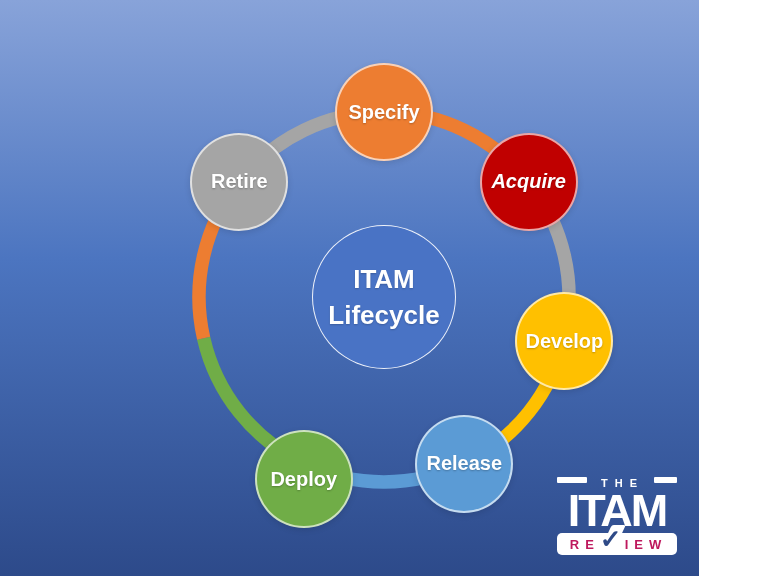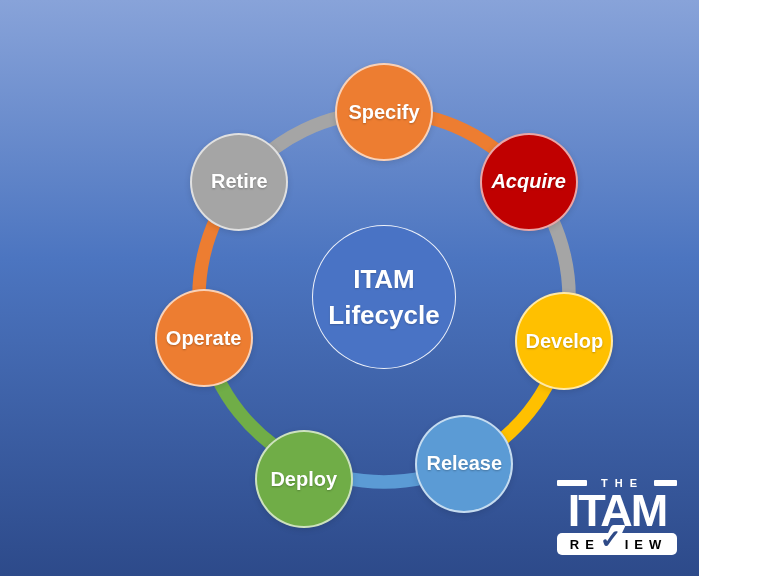--- a/index.html
+++ b/index.html
@@ -68,21 +68,20 @@
   .logo {
     position: absolute;
     right: 22px;
     bottom: 21px;
     width: 120px;
     display: flex;
     flex-direction: column;
   }
   .logo-top {
     display: flex;
-    align-items: center;
     justify-content: space-between;
     margin-bottom: 3px;
     margin-top: 33px;
   }
   .logo-bar {
     height: 6px;
     background: #ffffff;
     border-radius: 1px;
   }
   .logo-bar-left { width: 30px; }
@@ -106,21 +105,21 @@
     position: relative;
     margin-top: 4px;
     background: #ffffff;
     border-radius: 5px;
     height: 22px;
     display: flex;
     align-items: center;
     justify-content: center;
   }
   .logo-rev-text {
-    color: #000000;
+    color: #be185d;
     font-weight: bold;
     font-size: 13px;
     letter-spacing: 6px;
     text-indent: 3px;
     position: relative;
     z-index: 2;
   }
   .logo-check {
     color: #2e4a87;
     font-weight: bold;
@@ -166,23 +165,20 @@
       </div>
       <div class="node" style="left: 515.36px; top: 292px; width: 98px; height: 98px; background: rgb(255, 192, 0);">
         <span>Develop</span>
       </div>
       <div class="node" style="left: 415.256px; top: 414.685px; width: 98px; height: 98px; background: rgb(91, 155, 213);">
         <span>Release</span>
       </div>
       <div class="node" style="left: 254.744px; top: 430px; width: 98px; height: 98px; background: rgb(112, 173, 71);">
         <span>Deploy</span>
       </div>
-      <div class="node" style="left: 154.64px; top: 289.175px; width: 98px; height: 98px; background: rgb(237, 125, 49);">
-        <span>Operate</span>
-      </div>
       <div class="node" style="left: 190.358px; top: 132.658px; width: 98px; height: 98px; background: rgb(165, 165, 165);">
         <span>Retire</span>
       </div>
     </div>
 
   <div class="center-circle" style="background: rgb(73, 115, 197);">
     <div class="center-label">
       <span>ITAM</span>
       <span>Lifecycle</span>
     </div>

